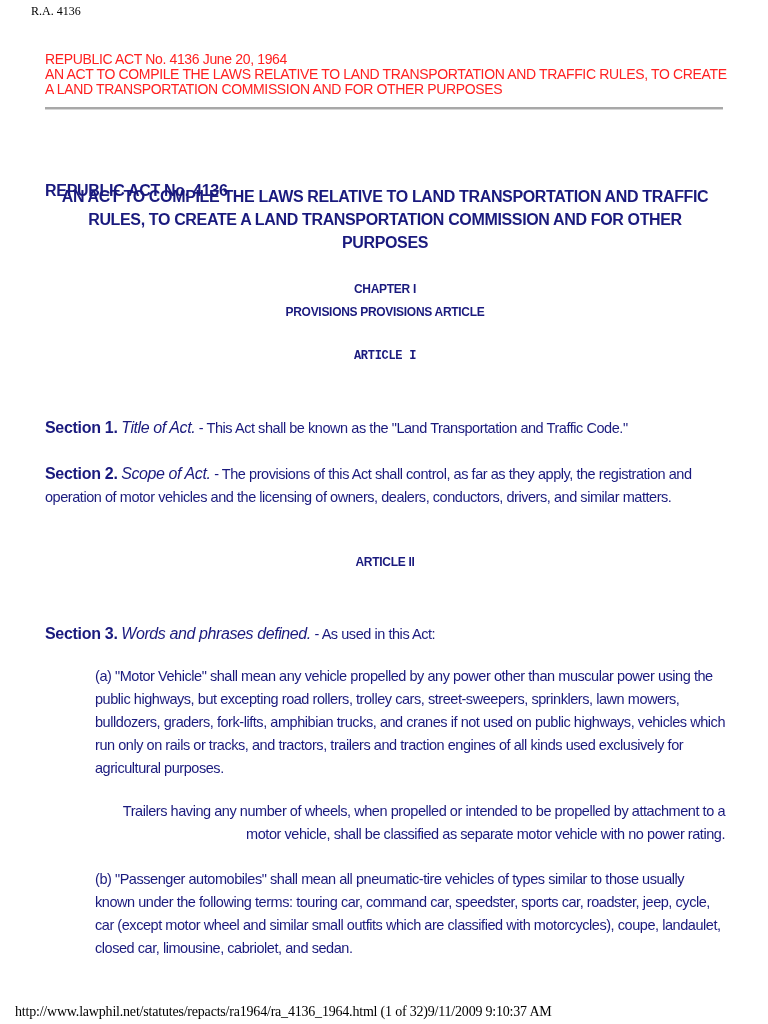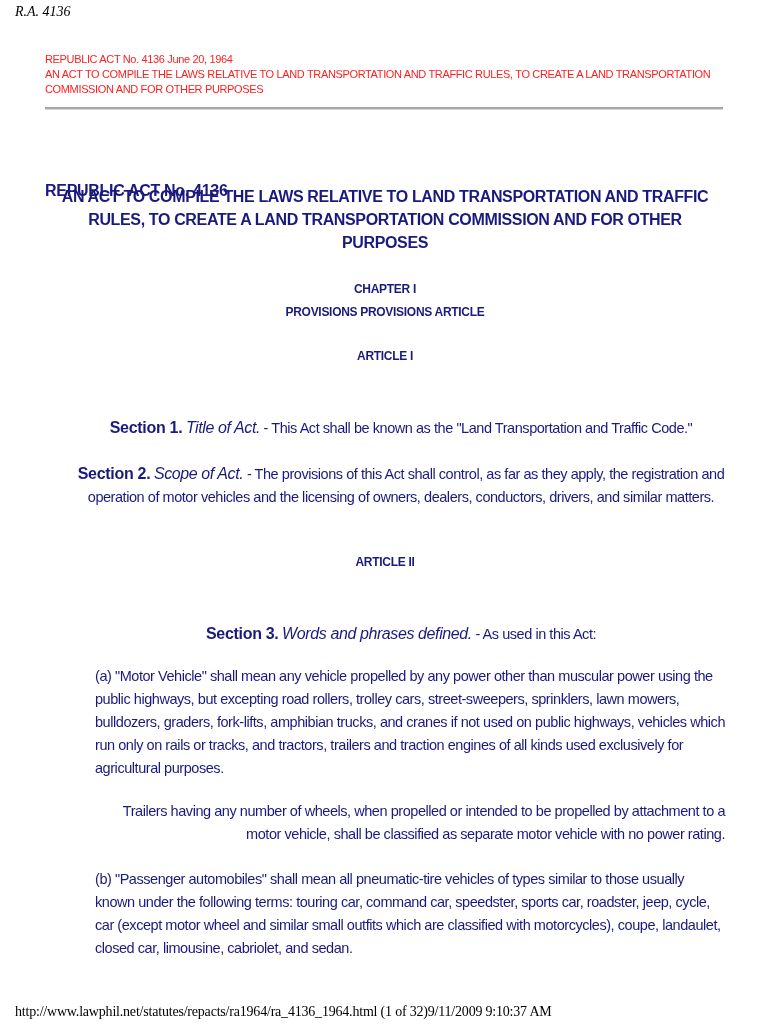--- a/index.html
+++ b/index.html
@@ -9,34 +9,33 @@
     }
     body {
       width: 768px;
       height: 1024px;
       position: relative;
       overflow: hidden;
       font-family: "Liberation Sans", sans-serif;
     }
     .print-header {
       position: absolute;
-      left: 15px;
+      left: 31px;
       top: 4px;
       font-family: "Liberation Serif", serif;
-      font-size: 14px;
+      font-size: 12px;
       color: #000000;
-      font-style: italic;
     }
     .red-block {
       position: absolute;
       left: 45px;
       top: 52px;
       width: 690px;
       color: #ff2020;
-      font-size: 11px;
+      font-size: 14px;
       line-height: 15px;
       letter-spacing: -0.35px;
     }
     .rule {
       position: absolute;
       left: 45px;
       top: 107px;
       width: 678px;
       height: 2px;
       background: #a8a8a8;
@@ -74,26 +73,25 @@
       left: 0;
       width: 680px;
       text-align: center;
       font-weight: bold;
       font-size: 12px;
       line-height: 23px;
       letter-spacing: -0.3px;
     }
     .para {
       position: absolute;
-      left: 16px;
+      left: 0;
       width: 680px;
       font-size: 14.5px;
       line-height: 23px;
       letter-spacing: -0.45px;
-      text-align: center;
     }
     .para .sec-label {
       font-weight: bold;
       font-size: 16px;
       letter-spacing: -0.3px;
     }
     .para .sec-title {
       font-style: italic;
       font-size: 16px;
       letter-spacing: -0.4px;
@@ -132,21 +130,21 @@
 
   <div class="h-act">REPUBLIC ACT No. 4136</div>
 
   <div class="h-title">AN ACT TO COMPILE THE LAWS RELATIVE TO LAND TRANSPORTATION AND TRAFFIC RULES, TO CREATE A LAND TRANSPORTATION COMMISSION AND FOR OTHER PURPOSES</div>
 
   <div class="center-head" style="top:278px;">
     <div>CHAPTER I</div>
     <div>PROVISIONS PROVISIONS ARTICLE</div>
   </div>
 
-  <div class="center-head" style="top:345px;">
+  <div class="center-head" style="top:345px;font-family:Liberation Mono, monospace;">
     <div>ARTICLE I</div>
   </div>
 
   <div class="para" style="top:416px;">
     <span class="sec-label">Section 1.</span>
     <span class="sec-title">Title of Act.</span><span> - This Act shall be known as the "Land Transportation and Traffic Code."</span>
   </div>
 
   <div class="para" style="top:462px;">
     <span class="sec-label">Section 2.</span>

